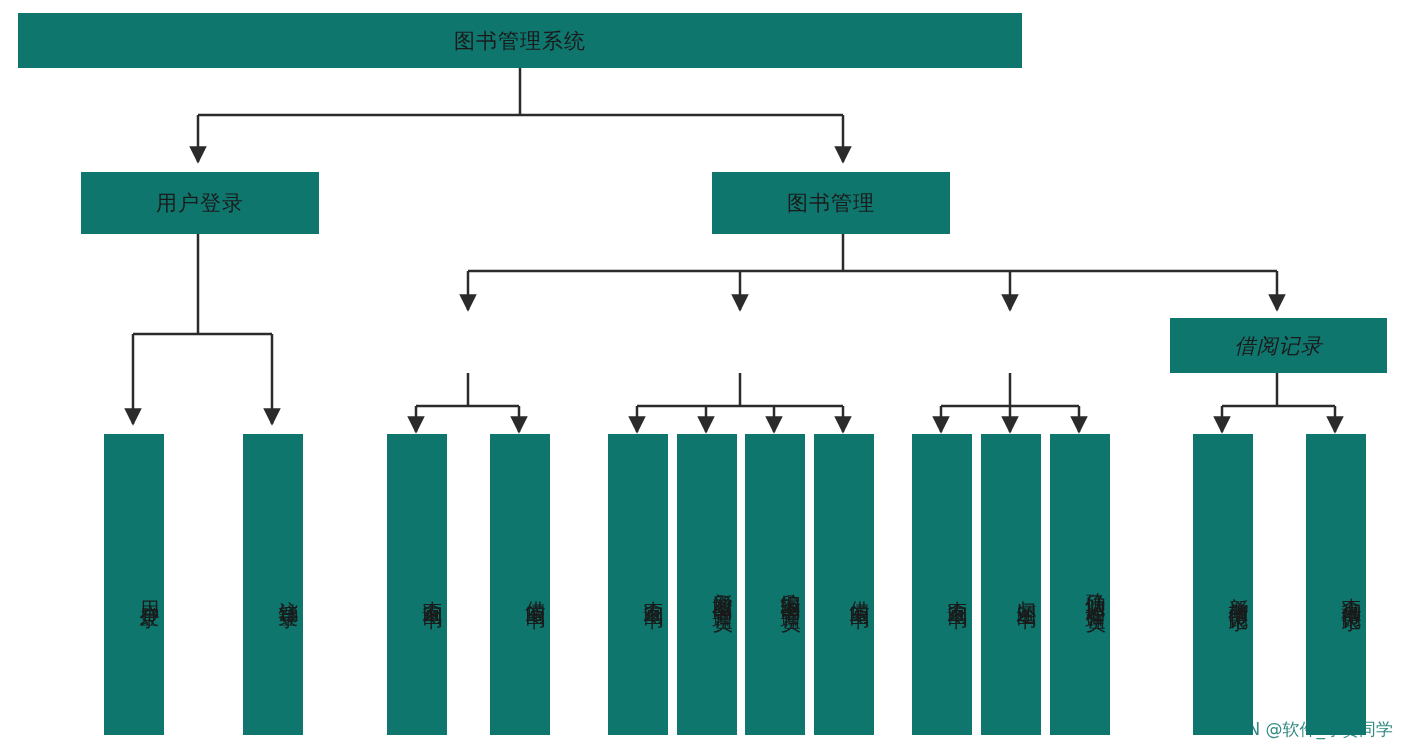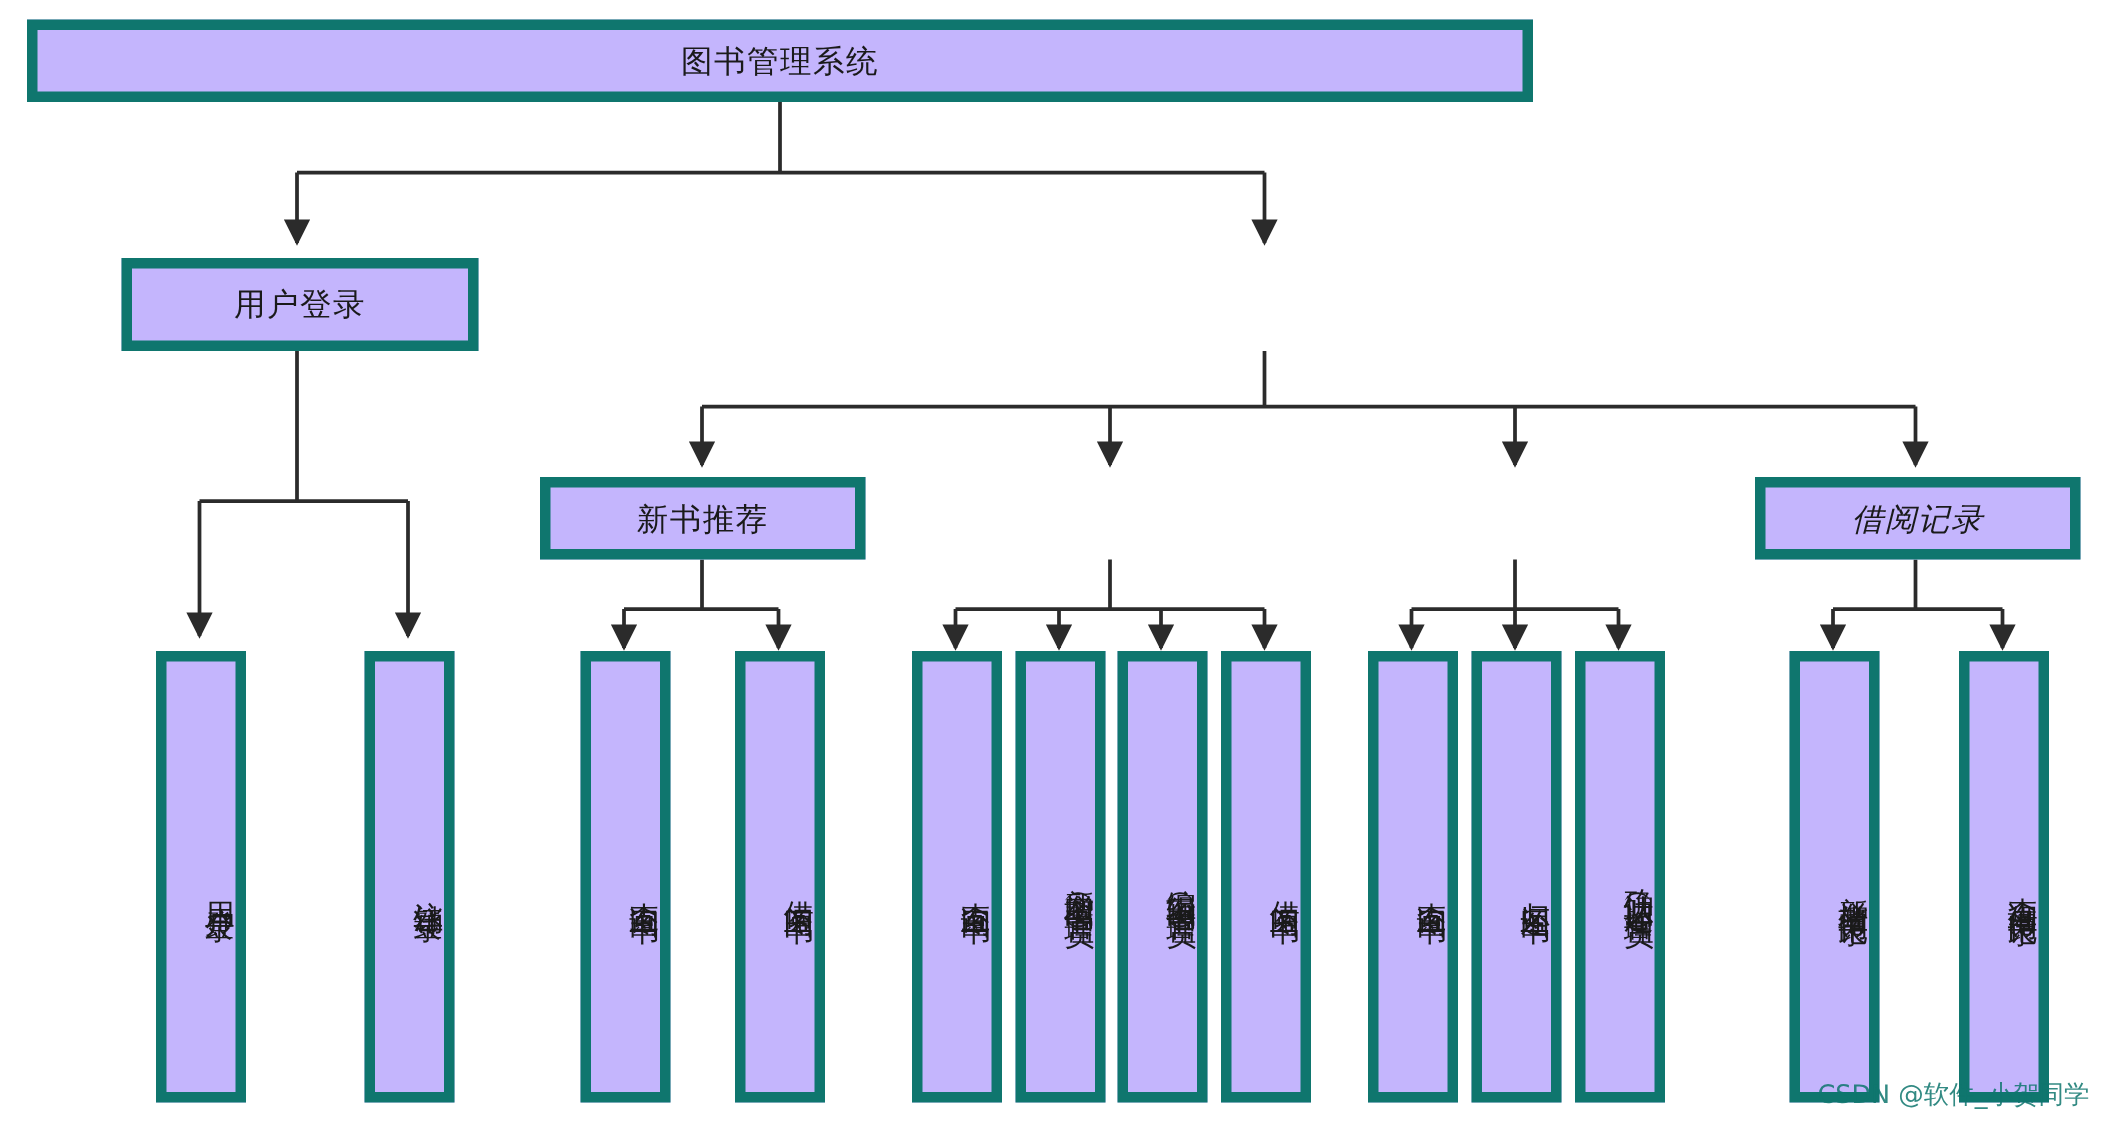--- a/index.html
+++ b/index.html
@@ -13,22 +13,22 @@
     position: relative;
     overflow: hidden;
   }
   #canvas {
     position: absolute;
     left: 0; top: 0;
     width: 1405px; height: 747px;
   }
   .node {
     position: absolute;
-    border: 7px solid #0f766e;
-    background: #c4b5fd;
+    border: 4px solid #0f766e;
+    background: #0f766e;
     display: flex;
     align-items: center;
     justify-content: center;
     color: #1a1a1a;
     z-index: 3;
   }
   .node.h {
     font-size: 21px;
     letter-spacing: 1px;
   }
@@ -123,24 +123,24 @@
     </g>
   </svg>
 
   <div class="node h" style="left:18px; top:13px; width:1004px; height:55px;">
     <span>图书管理系统</span>
   </div>
 
   <div class="node h" style="left:81px; top:172px; width:238px; height:62px;">
     <span>用户登录</span>
   </div>
+  <div class="node h" style="left:712px; top:172px; width:238px; height:62px;">
+    <span>图书管理</span>
+  </div>
 
-  <div class="node h" style="left:360px; top:318px; width:217px; height:55px;">
-    <span>新书推荐</span>
-  </div>
   <div class="node h" style="left:1170px; top:318px; width:217px; height:55px;font-style:italic;">
     <span>借阅记录</span>
   </div>
 
   <div class="node v" style="left:104px; top:434px; width:60px; height:301px;">
     <span>用户登录</span>
   </div>
   <div class="node v" style="left:243px; top:434px; width:60px; height:301px;">
     <span>注销登录</span>
   </div>

